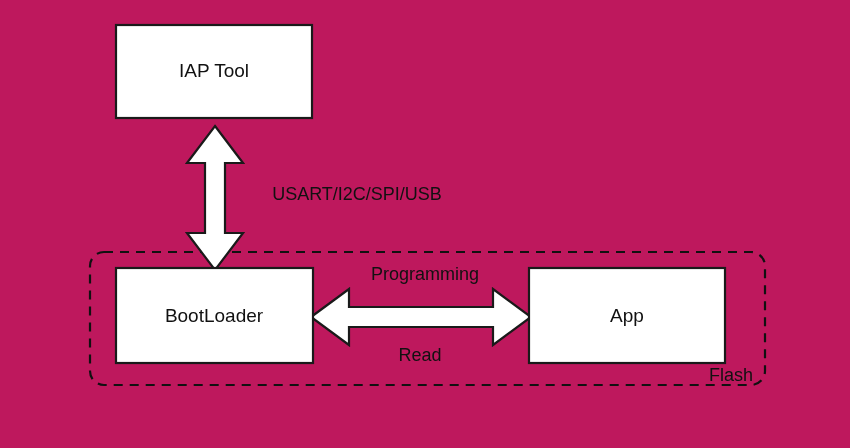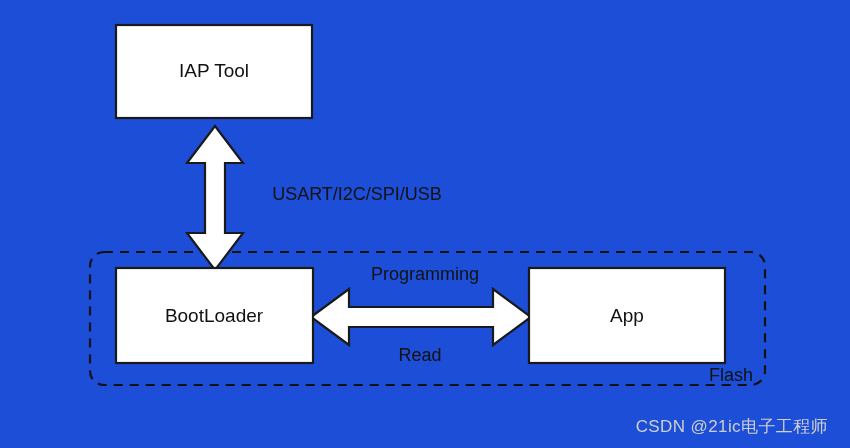--- a/index.html
+++ b/index.html
@@ -7,21 +7,21 @@
     padding: 0;
     background: #ffffff;
   }
   body {
     font-family: "Liberation Sans", sans-serif;
   }
   #canvas {
     position: relative;
     width: 850px;
     height: 448px;
-    background: #1d4ed8;
+    background: #be185d;
     overflow: hidden;
   }
   #diagram-svg {
     position: absolute;
     left: 0;
     top: 0;
     width: 850px;
     height: 448px;
   }
   .node-box {
@@ -100,15 +100,14 @@
     <text class="edge-label" x="357" y="195">USART/I2C/SPI/USB</text>
 
     <text class="edge-label" x="425" y="275">Programming</text>
 
     <text class="edge-label" x="420" y="356">Read</text>
 
     <text class="container-label" x="753" y="376">Flash</text>
 
   </svg>
 
-  <div class="watermark-text">CSDN @21ic电子工程师</div>
 
 </div>
 
 </body></html>

